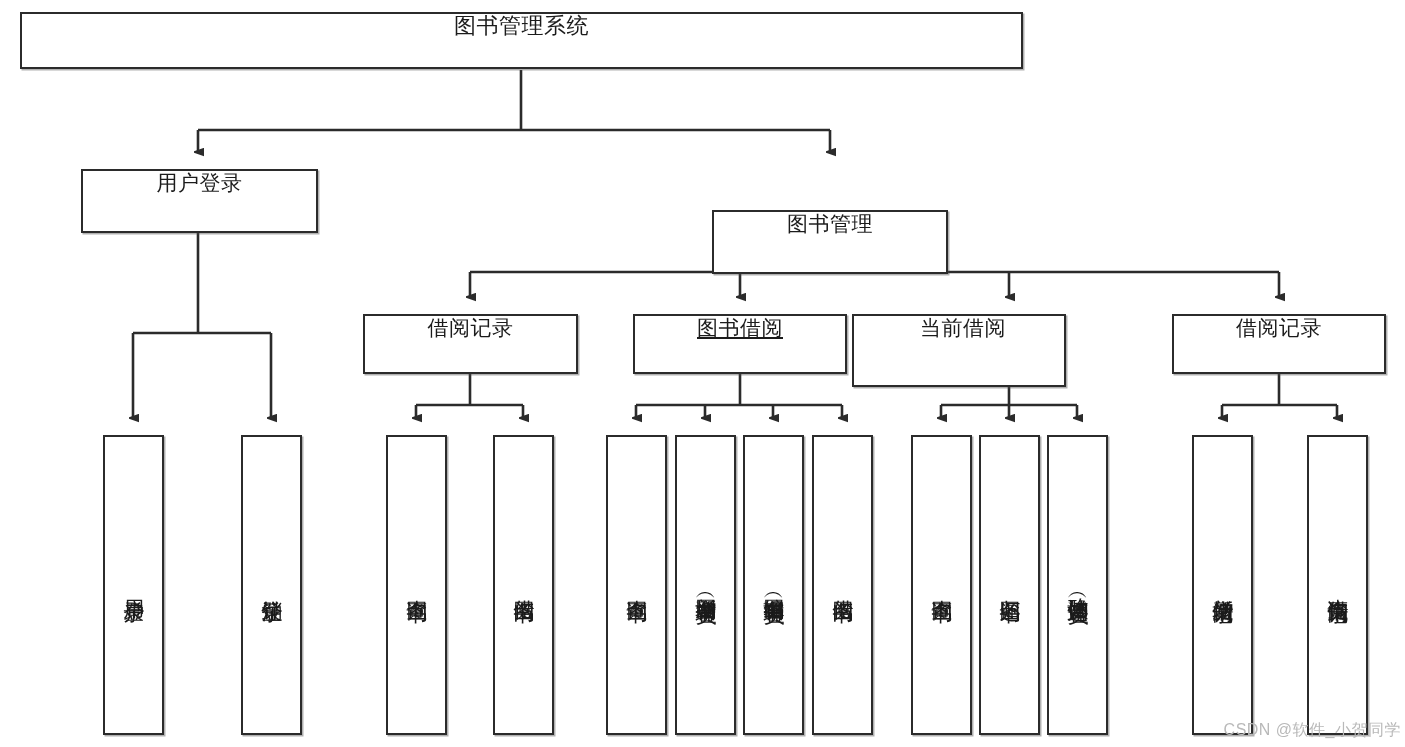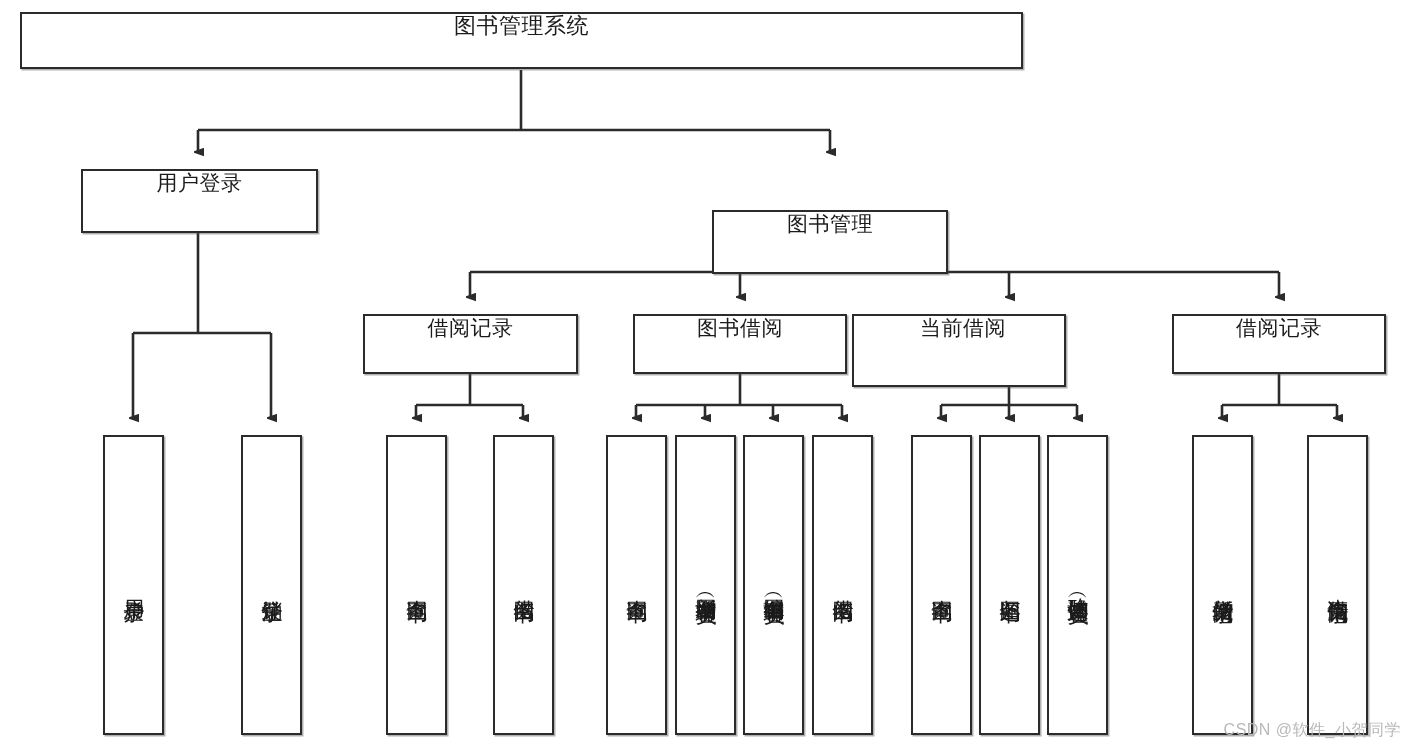--- a/index.html
+++ b/index.html
@@ -130,21 +130,21 @@
   <div class="node h" style="left:81px; top:169px; width:237px; height:64px;">
     <span>用户登录</span>
   </div>
   <div class="node h" style="left:712px; top:169px; width:236px; height:64px;margin-top:41px;">
     <span>图书管理</span>
   </div>
 
   <div class="node h" style="left:363px; top:314px; width:215px; height:60px;">
     <span>借阅记录</span>
   </div>
-  <div class="node h" style="left:633px; top:314px; width:214px; height:60px;">
+  <div class="node h" style="left:633px; top:314px; width:214px; height:60px;text-decoration:underline;">
     <span>图书借阅</span>
   </div>
   <div class="node h" style="left:852px; top:314px; width:214px; height:73px;padding-left:8px;">
     <span>当前借阅</span>
   </div>
   <div class="node h" style="left:1172px; top:314px; width:214px; height:60px;">
     <span>借阅记录</span>
   </div>
 
   <div class="node v" style="left:103px; top:435px; width:61px; height:300px;">

